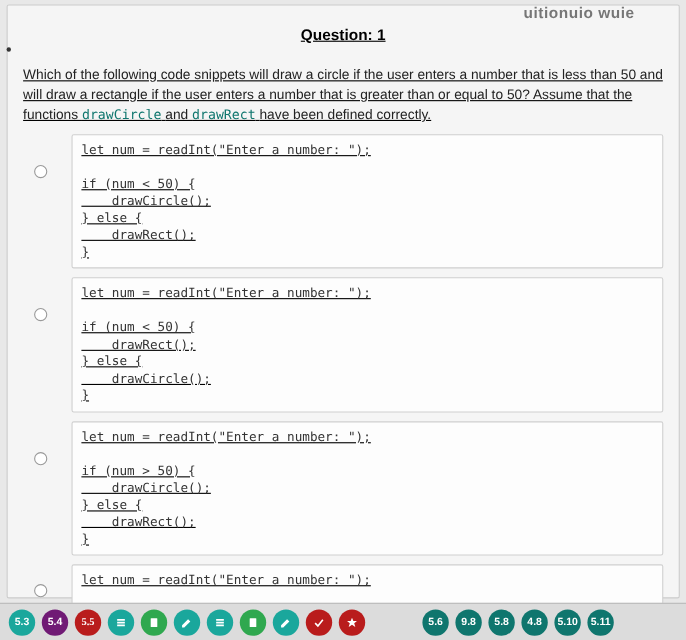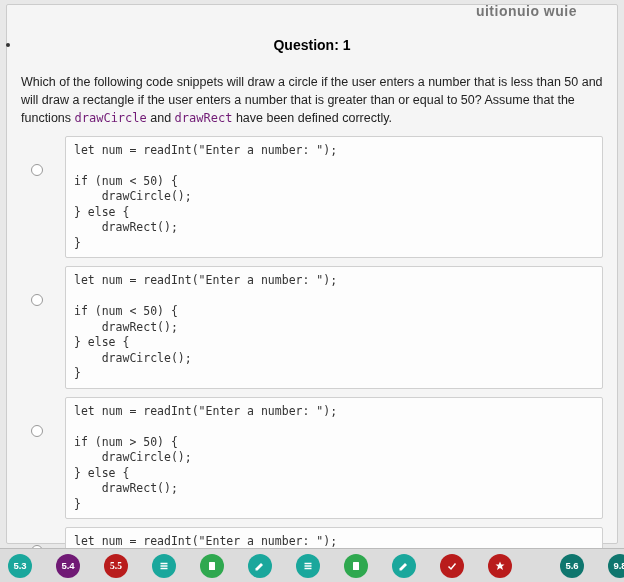--- a/index.html
+++ b/index.html
@@ -8,24 +8,25 @@
     background: #e8e8e8;
     width: 624px;
     height: 582px;
     overflow: hidden;
     position: relative;
   }
   .page {
     background: #f5f5f5;
     border: 1px solid #ccc;
     margin: 4px 6px 0 6px;
-    padding: 14px 14px 8px 14px;
+    padding: 0 14px 8px 14px;
     height: 540px;
     position: relative;
     border-radius: 2px;
+    text-decoration: underline;
   }
   .header-frag {
     position: absolute;
     top: -2px;
     right: 40px;
     font-weight: 700;
     font-size: 14px;
     color: #222;
     letter-spacing: 0.5px;
     opacity: 0.6;
@@ -38,21 +39,21 @@
     margin-bottom: 20px;
   }
   .prompt {
     font-size: 12.5px;
     line-height: 1.45;
     color: #222;
     margin-bottom: 8px;
   }
   .code-inline {
     font-family: "Menlo", "Consolas", monospace;
-    color: #701a75;
+    color: #0f766e;
     font-size: 12px;
   }
   .opts {
     margin-left: 10px;
   }
   .opt {
     display: flex;
     align-items: flex-start;
     margin-bottom: 8px;
   }
@@ -82,21 +83,21 @@
     position: absolute;
     left: 0;
     bottom: 0;
     width: 100%;
     height: 34px;
     background: #dcdcdc;
     border-top: 1px solid #bbb;
     display: flex;
     align-items: center;
     padding: 0 8px;
-    gap: 24px;
+    gap: 6px;
   }
   .nbtn {
     width: 24px;
     height: 24px;
     border-radius: 50%;
     display: flex;
     align-items: center;
     justify-content: center;
     font-size: 9.5px;
     font-weight: 600;

